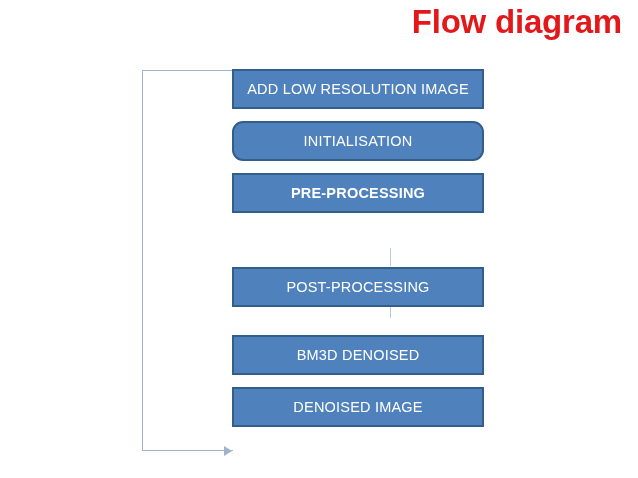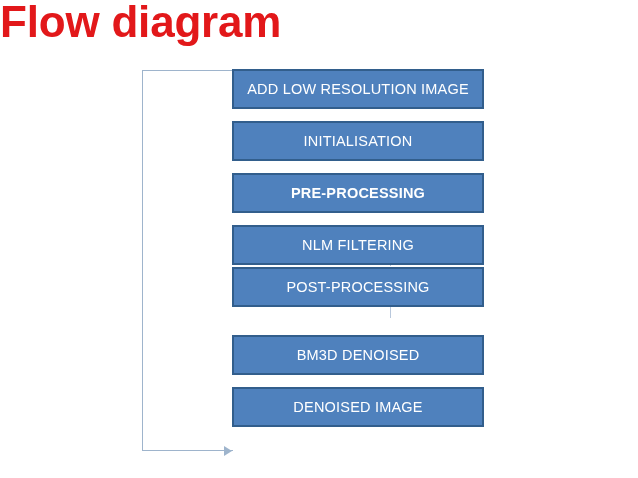--- a/index.html
+++ b/index.html
@@ -17,23 +17,23 @@
     position: relative;
     width: 638px;
     height: 478px;
     background: #ffffff;
   }
   #diagram-title {
     position: absolute;
     left: 0;
     top: 2px;
     width: 622px;
-    text-align: left;
+    text-align: right;
     color: #e2181a;
-    font-size: 44px;
+    font-size: 33px;
     font-weight: bold;
     letter-spacing: -0.2px;
     font-family: "Liberation Sans", sans-serif;
     line-height: 40px;
     white-space: nowrap;
   }
   .flow-box {
     position: absolute;
     left: 232px;
     width: 252px;
@@ -93,28 +93,25 @@
   <div class="connector-v" style="top:358px;height:12px;"></div>
   <div class="connector-v" style="top:410px;height:16px;"></div>
 
   <div id="feedback-line" style="left:142px; top:70px; width:91px; height:381px;"></div>
   <div id="feedback-arrow-shaft" style="left:143px; top:450px; width:82px;"></div>
   <div id="feedback-arrowhead" style="left:224px; top:446px;"></div>
 
   <div class="flow-box" style="top:52px;">
     <span>ADD LOW RESOLUTION IMAGE</span>
   </div>
-  <div class="flow-box" style="top:104px;">
+  <div class="flow-box" style="top:104px;border-radius:11px;">
     <span>INITIALISATION</span>
   </div>
   <div class="flow-box" style="top:156px;font-weight:bold;">
     <span>PRE-PROCESSING</span>
-  </div>
-  <div class="flow-box" style="top:208px;">
-    <span>NLM FILTERING</span>
   </div>
   <div class="flow-box" style="top:250px;">
     <span>POST-PROCESSING</span>
   </div>
   <div class="flow-box" style="top:318px;">
     <span>BM3D DENOISED</span>
   </div>
   <div class="flow-box" style="top:370px;">
     <span>DENOISED IMAGE</span>
   </div>

